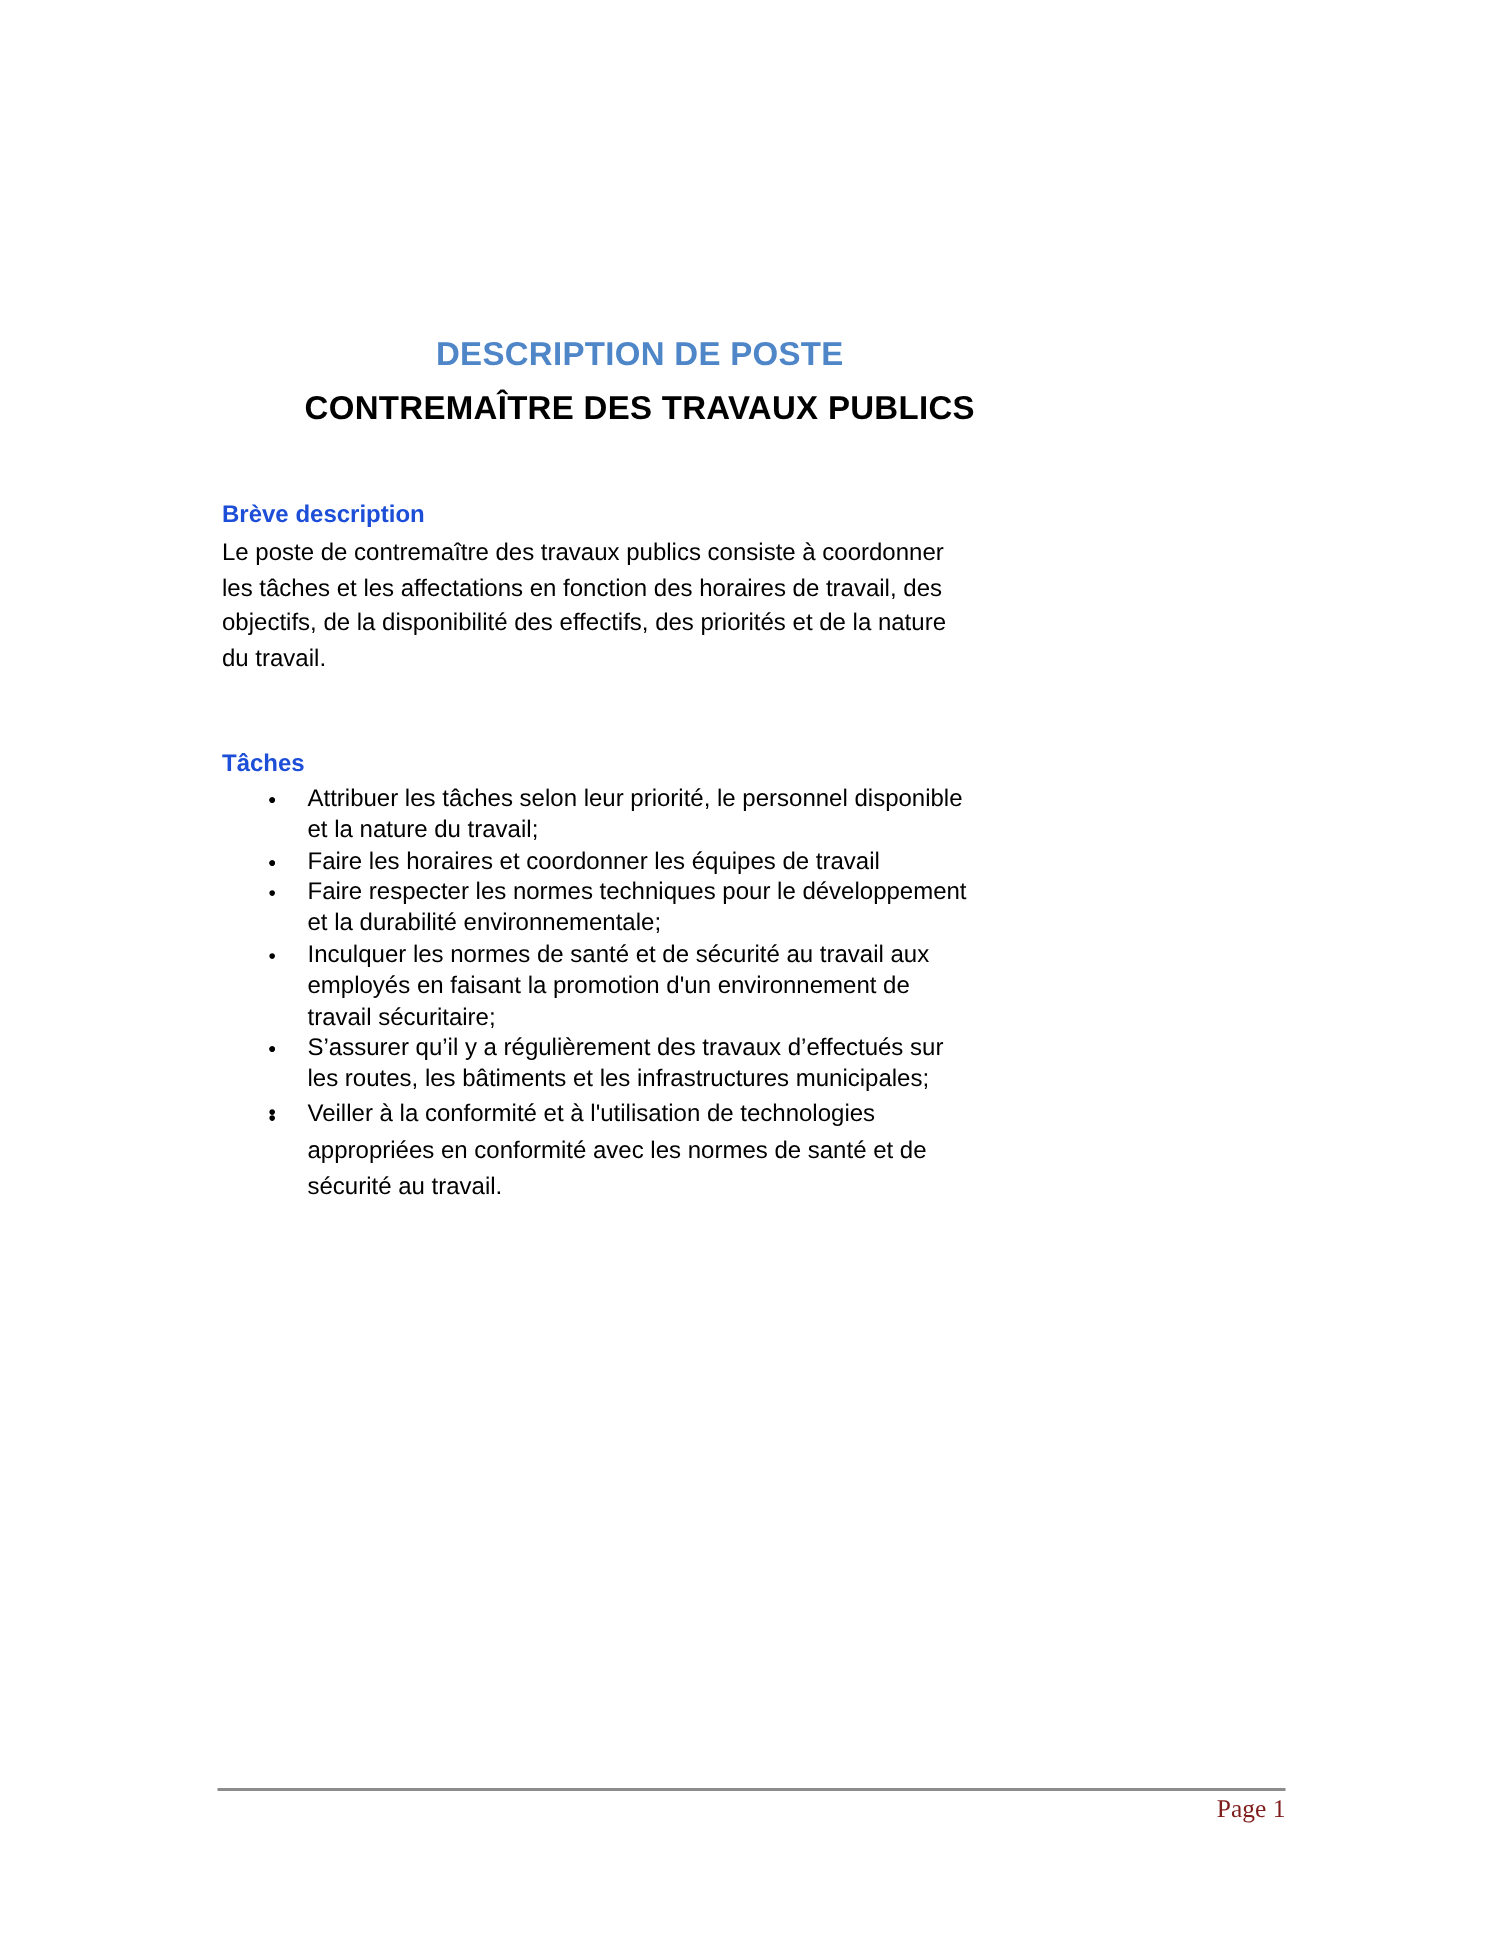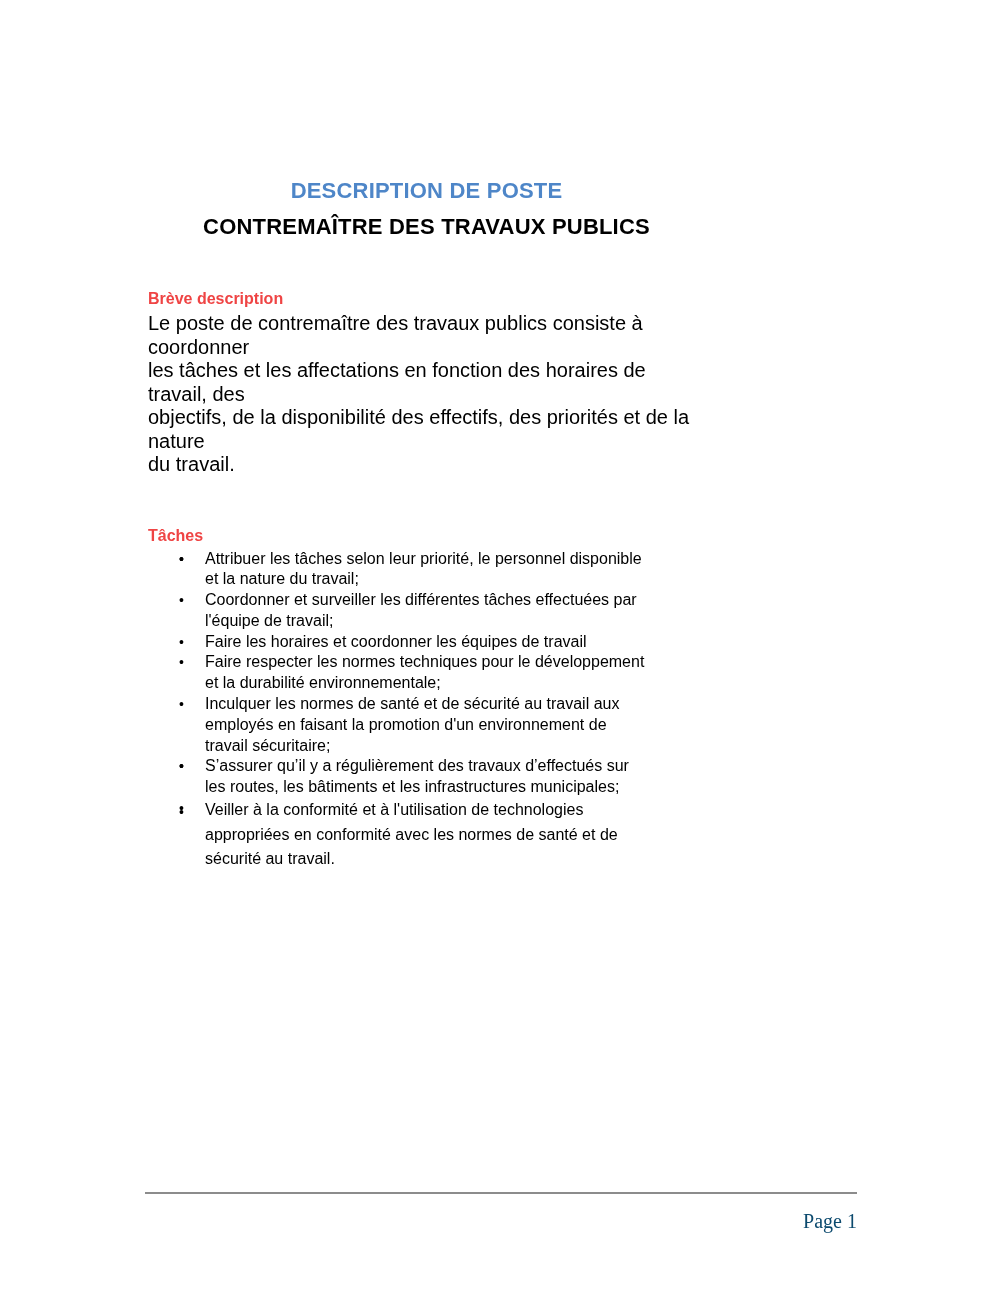--- a/index.html
+++ b/index.html
@@ -24,41 +24,42 @@
     width: 557px;
   }
   .doc-title {
     padding-top: 178px;
     font-size: 22px;
     line-height: 26px;
     font-weight: bold;
     text-align: center;
     color: #4E86C8;
     letter-spacing: 0.2px;
+    margin-top: 45px;
   }
   .doc-subtitle {
     margin-top: 10px;
     font-size: 22px;
     line-height: 26px;
     font-weight: bold;
     text-align: center;
     color: #000000;
     letter-spacing: 0.2px;
   }
   .section-heading {
     font-size: 16px;
     line-height: 21px;
     font-weight: bold;
-    color: #ef4444;
+    color: #1d4ed8;
   }
   .heading-breve { margin-top: 48px; }
   .heading-taches { margin-top: 48px; }
   .body-paragraph {
     margin-top: 3px;
-    font-size: 20px;
+    font-size: 16px;
     line-height: 23.5px;
     white-space: pre-line;
   }
   .task-list {
     margin-top: 3px;
     list-style: none;
   }
   .task-item {
     position: relative;
     padding-left: 57px;
@@ -82,25 +83,25 @@
     position: absolute;
     left: 145px;
     top: 1192px;
     width: 712px;
   }
   .footer-rule {
     height: 2px;
     background: #8c8c8c;
   }
   .footer-pagenum {
-    margin-top: 16px;
+    margin-top: 2px;
     text-align: right;
     font-family: "Liberation Serif", "DejaVu Serif", serif;
-    font-size: 20px;
-    color: #0c4a6e;
+    font-size: 17px;
+    color: #7f1d1d;
   }
 </style>
 </head>
 <body>
 
 <div class="page">
   <div class="content">
 
     <div class="doc-title">DESCRIPTION DE POSTE</div>
 
@@ -119,22 +120,20 @@
       <li class="task-item">
         <span class="marker">•</span>
       </li>
       <li class="task-item">
         <span class="marker">•</span>
         <span class="task-text">Attribuer les tâches selon leur priorité, le personnel disponible
 et la nature du travail;</span>
       </li>
       <li class="task-item">
         <span class="marker">•</span>
-        <span class="task-text">Coordonner et surveiller les différentes tâches effectuées par
-l'équipe de travail;</span>
       </li>
       <li class="task-item">
         <span class="marker">•</span>
         <span class="task-text">Faire les horaires et coordonner les équipes de travail</span>
       </li>
       <li class="task-item">
         <span class="marker">•</span>
         <span class="task-text">Faire respecter les normes techniques pour le développement
 et la durabilité environnementale;</span>
       </li>

